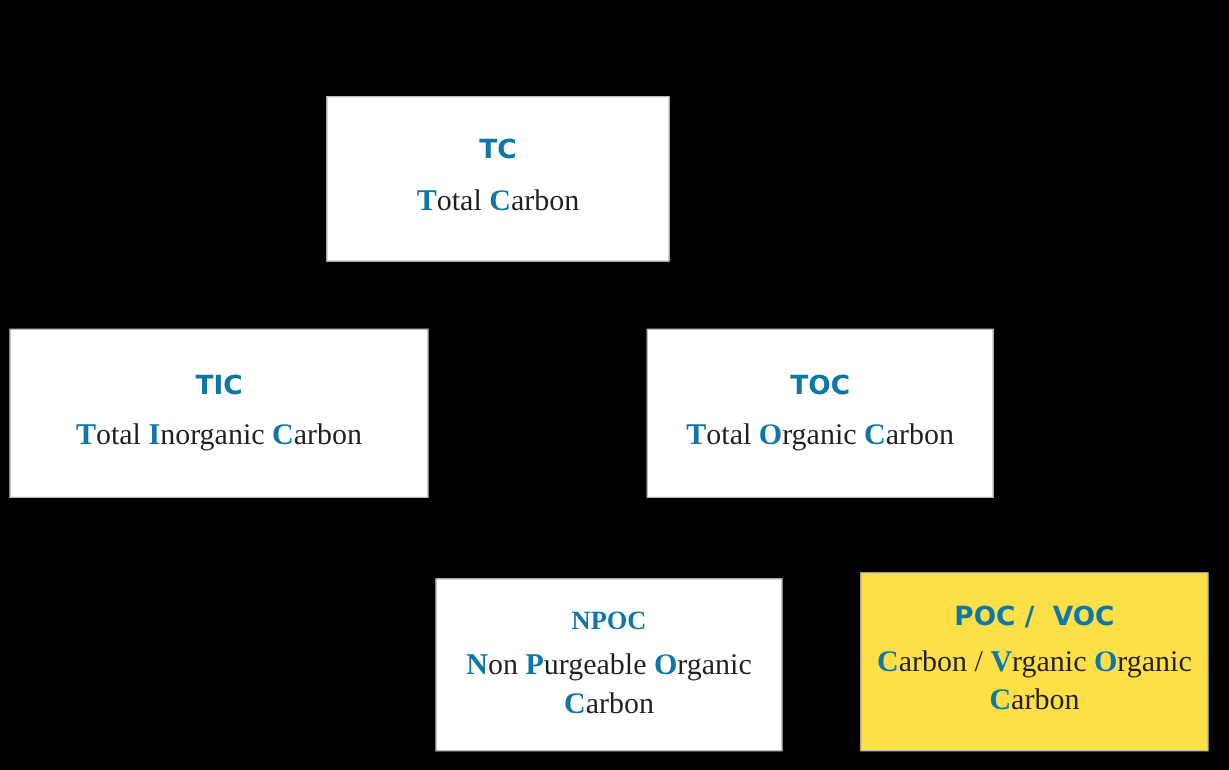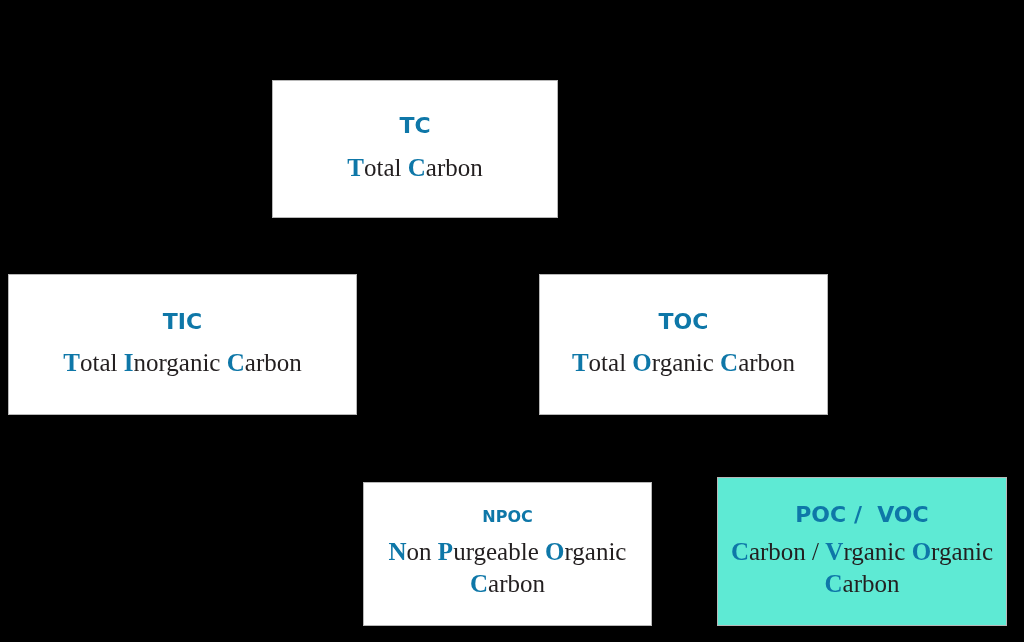--- a/index.html
+++ b/index.html
@@ -74,21 +74,21 @@
     width: 289px; height: 141px;
   }
   #node-toc .acronym { font-size: 22px; margin-bottom: 12px; }
   #node-toc .expansion { font-size: 25px; }
 
   
   #node-npoc {
     left: 363px; top: 458px;
     width: 289px; height: 144px;
   }
-  #node-npoc .acronym { font-size: 16px; margin-bottom: 10px; }
+  #node-npoc .acronym { font-size: 22px; margin-bottom: 10px; font-family: Liberation Serif, serif; }
   #node-npoc .expansion { font-size: 25px; white-space: normal; text-align: center; }
 
   
   #node-pocvoc {
     left: 717px; top: 453px;
     width: 290px; height: 149px;
   }
   #node-pocvoc .acronym { font-size: 22px; margin-bottom: 8px; }
   #node-pocvoc .expansion {
     font-size: 25px;
@@ -115,21 +115,21 @@
   <div class="node" id="node-toc" style="background: rgb(255, 255, 255); border-color: rgb(184, 184, 184); color: rgb(35, 31, 32);">
     <div class="acronym" style="color: rgb(14, 119, 168);">TOC</div>
     <div class="expansion"><span class="hl" style="color: rgb(14, 119, 168);">T</span><span>otal </span><span class="hl" style="color: rgb(14, 119, 168);">O</span><span>rganic </span><span class="hl" style="color: rgb(14, 119, 168);">C</span><span>arbon</span></div>
   </div>
 
   <div class="node" id="node-npoc" style="background: rgb(255, 255, 255); border-color: rgb(184, 184, 184); color: rgb(35, 31, 32);">
     <div class="acronym" style="color: rgb(14, 119, 168);">NPOC</div>
     <div class="expansion"><span class="hl" style="color: rgb(14, 119, 168);">N</span><span>on </span><span class="hl" style="color: rgb(14, 119, 168);">P</span><span>urgeable </span><span class="hl" style="color: rgb(14, 119, 168);">O</span><span>rganic </span><span class="hl" style="color: rgb(14, 119, 168);">C</span><span>arbon</span></div>
   </div>
 
-  <div class="node" id="node-pocvoc" style="background: #5eead4; border-color: rgb(184, 184, 184); color: rgb(35, 31, 32);">
+  <div class="node" id="node-pocvoc" style="background: #fde047; border-color: rgb(184, 184, 184); color: rgb(35, 31, 32);">
     <div class="acronym" style="color: rgb(14, 119, 168);">POC /  VOC</div>
     <div class="expansion">
         <span class="row"><span class="hl" style="color: rgb(14, 119, 168);">C</span><span>arbon / </span><span class="hl" style="color: rgb(14, 119, 168);">V</span><span>rganic </span><span class="hl" style="color: rgb(14, 119, 168);">O</span><span>rganic</span></span>
         <span class="row"><span class="hl" style="color: rgb(14, 119, 168);">C</span><span>arbon</span></span>
       </div>
   </div>
 
 </div>
 
 </body></html>

